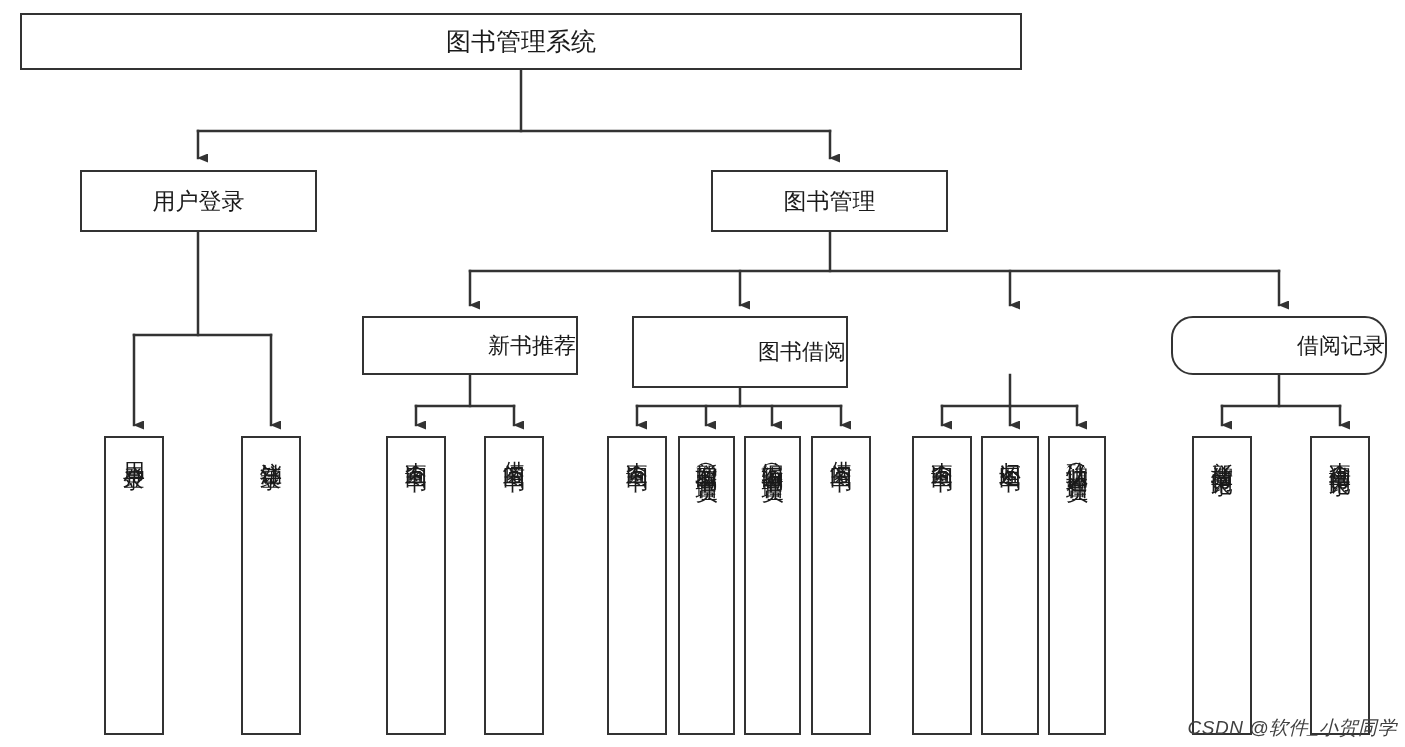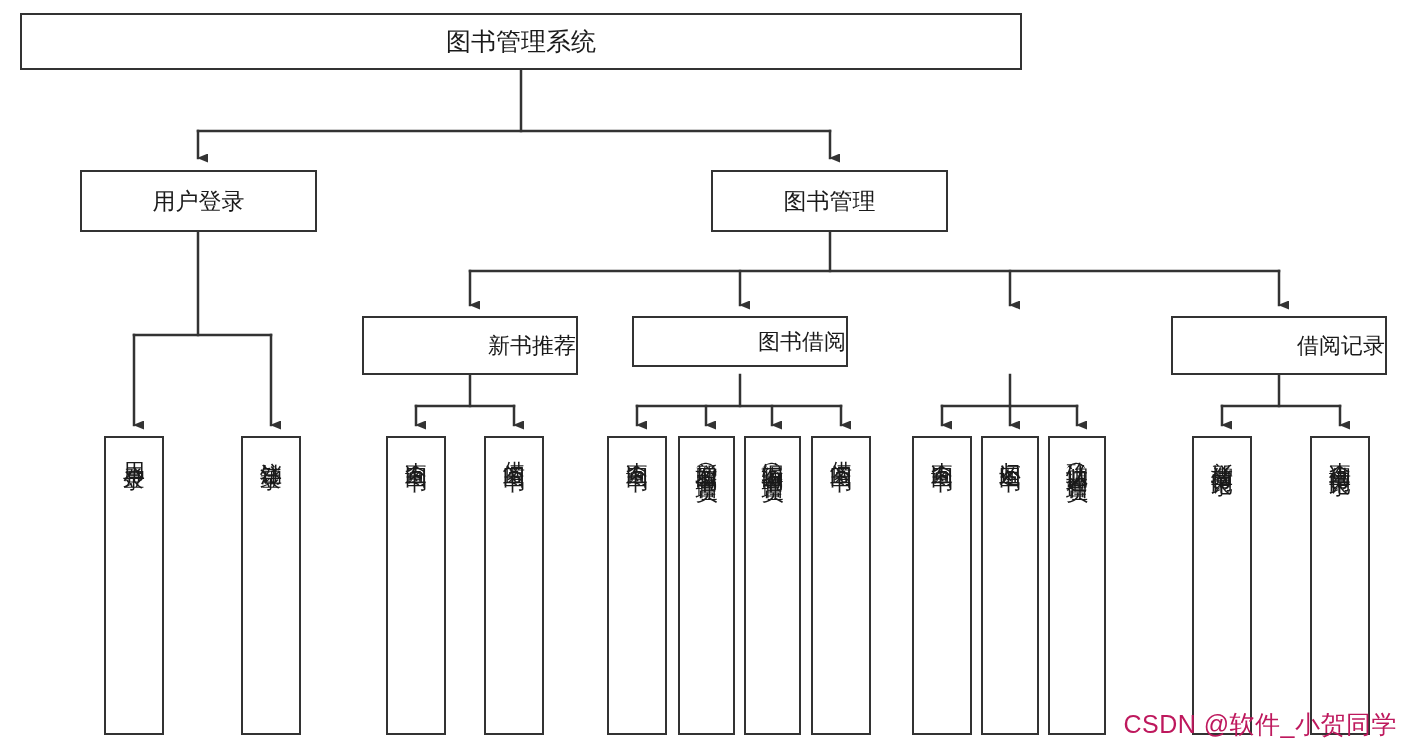--- a/index.html
+++ b/index.html
@@ -56,25 +56,26 @@
     font-size: 22px;
     letter-spacing: 3px;
     line-height: 1;
     white-space: nowrap;
   }
   
   #watermark {
     position: absolute;
     right: 8px;
     bottom: 6px;
-    font-size: 25px;
-    color: #be185d;
+    font-size: 19px;
+    color: #404040;
     letter-spacing: 0.5px;
     white-space: nowrap;
     pointer-events: none;
+    font-style: italic;
   }
 </style>
 </head>
 <body>
 
 <div id="diagram-root">
 
   <svg id="diagram-svg" viewBox="0 0 1405 747" xmlns="http://www.w3.org/2000/svg">
     <defs>
       <marker id="arrowhead" markerWidth="9" markerHeight="11" refX="4.5" refY="10" orient="auto" markerUnits="userSpaceOnUse">
@@ -135,24 +136,24 @@
   <div class="node level1" style="left:80px; top:170px; width:237px; height:62px;">
     <span class="node-label">用户登录</span>
   </div>
   <div class="node level1" style="left:711px; top:170px; width:237px; height:62px;">
     <span class="node-label">图书管理</span>
   </div>
 
   <div class="node level2" style="left:362px; top:316px; width:216px; height:59px;">
     <span class="node-label">新书推荐</span>
   </div>
-  <div class="node level2" style="left:632px; top:316px; width:216px; height:51px;">
+  <div class="node level2" style="left:632px; top:316px; width:216px; height:72px;">
     <span class="node-label">图书借阅</span>
   </div>
-  <div class="node level2" style="left:1171px; top:316px; width:216px; height:59px;">
+  <div class="node level2" style="left:1171px; top:316px; width:216px; height:59px;border-radius:22px;">
     <span class="node-label">借阅记录</span>
   </div>
 
   <div class="node leaf" style="left:104px; top:436px; width:60px; height:299px;">
     <span class="node-label">用户登录</span>
   </div>
   <div class="node leaf" style="left:241px; top:436px; width:60px; height:299px;">
     <span class="node-label">注销登录</span>
   </div>
 

